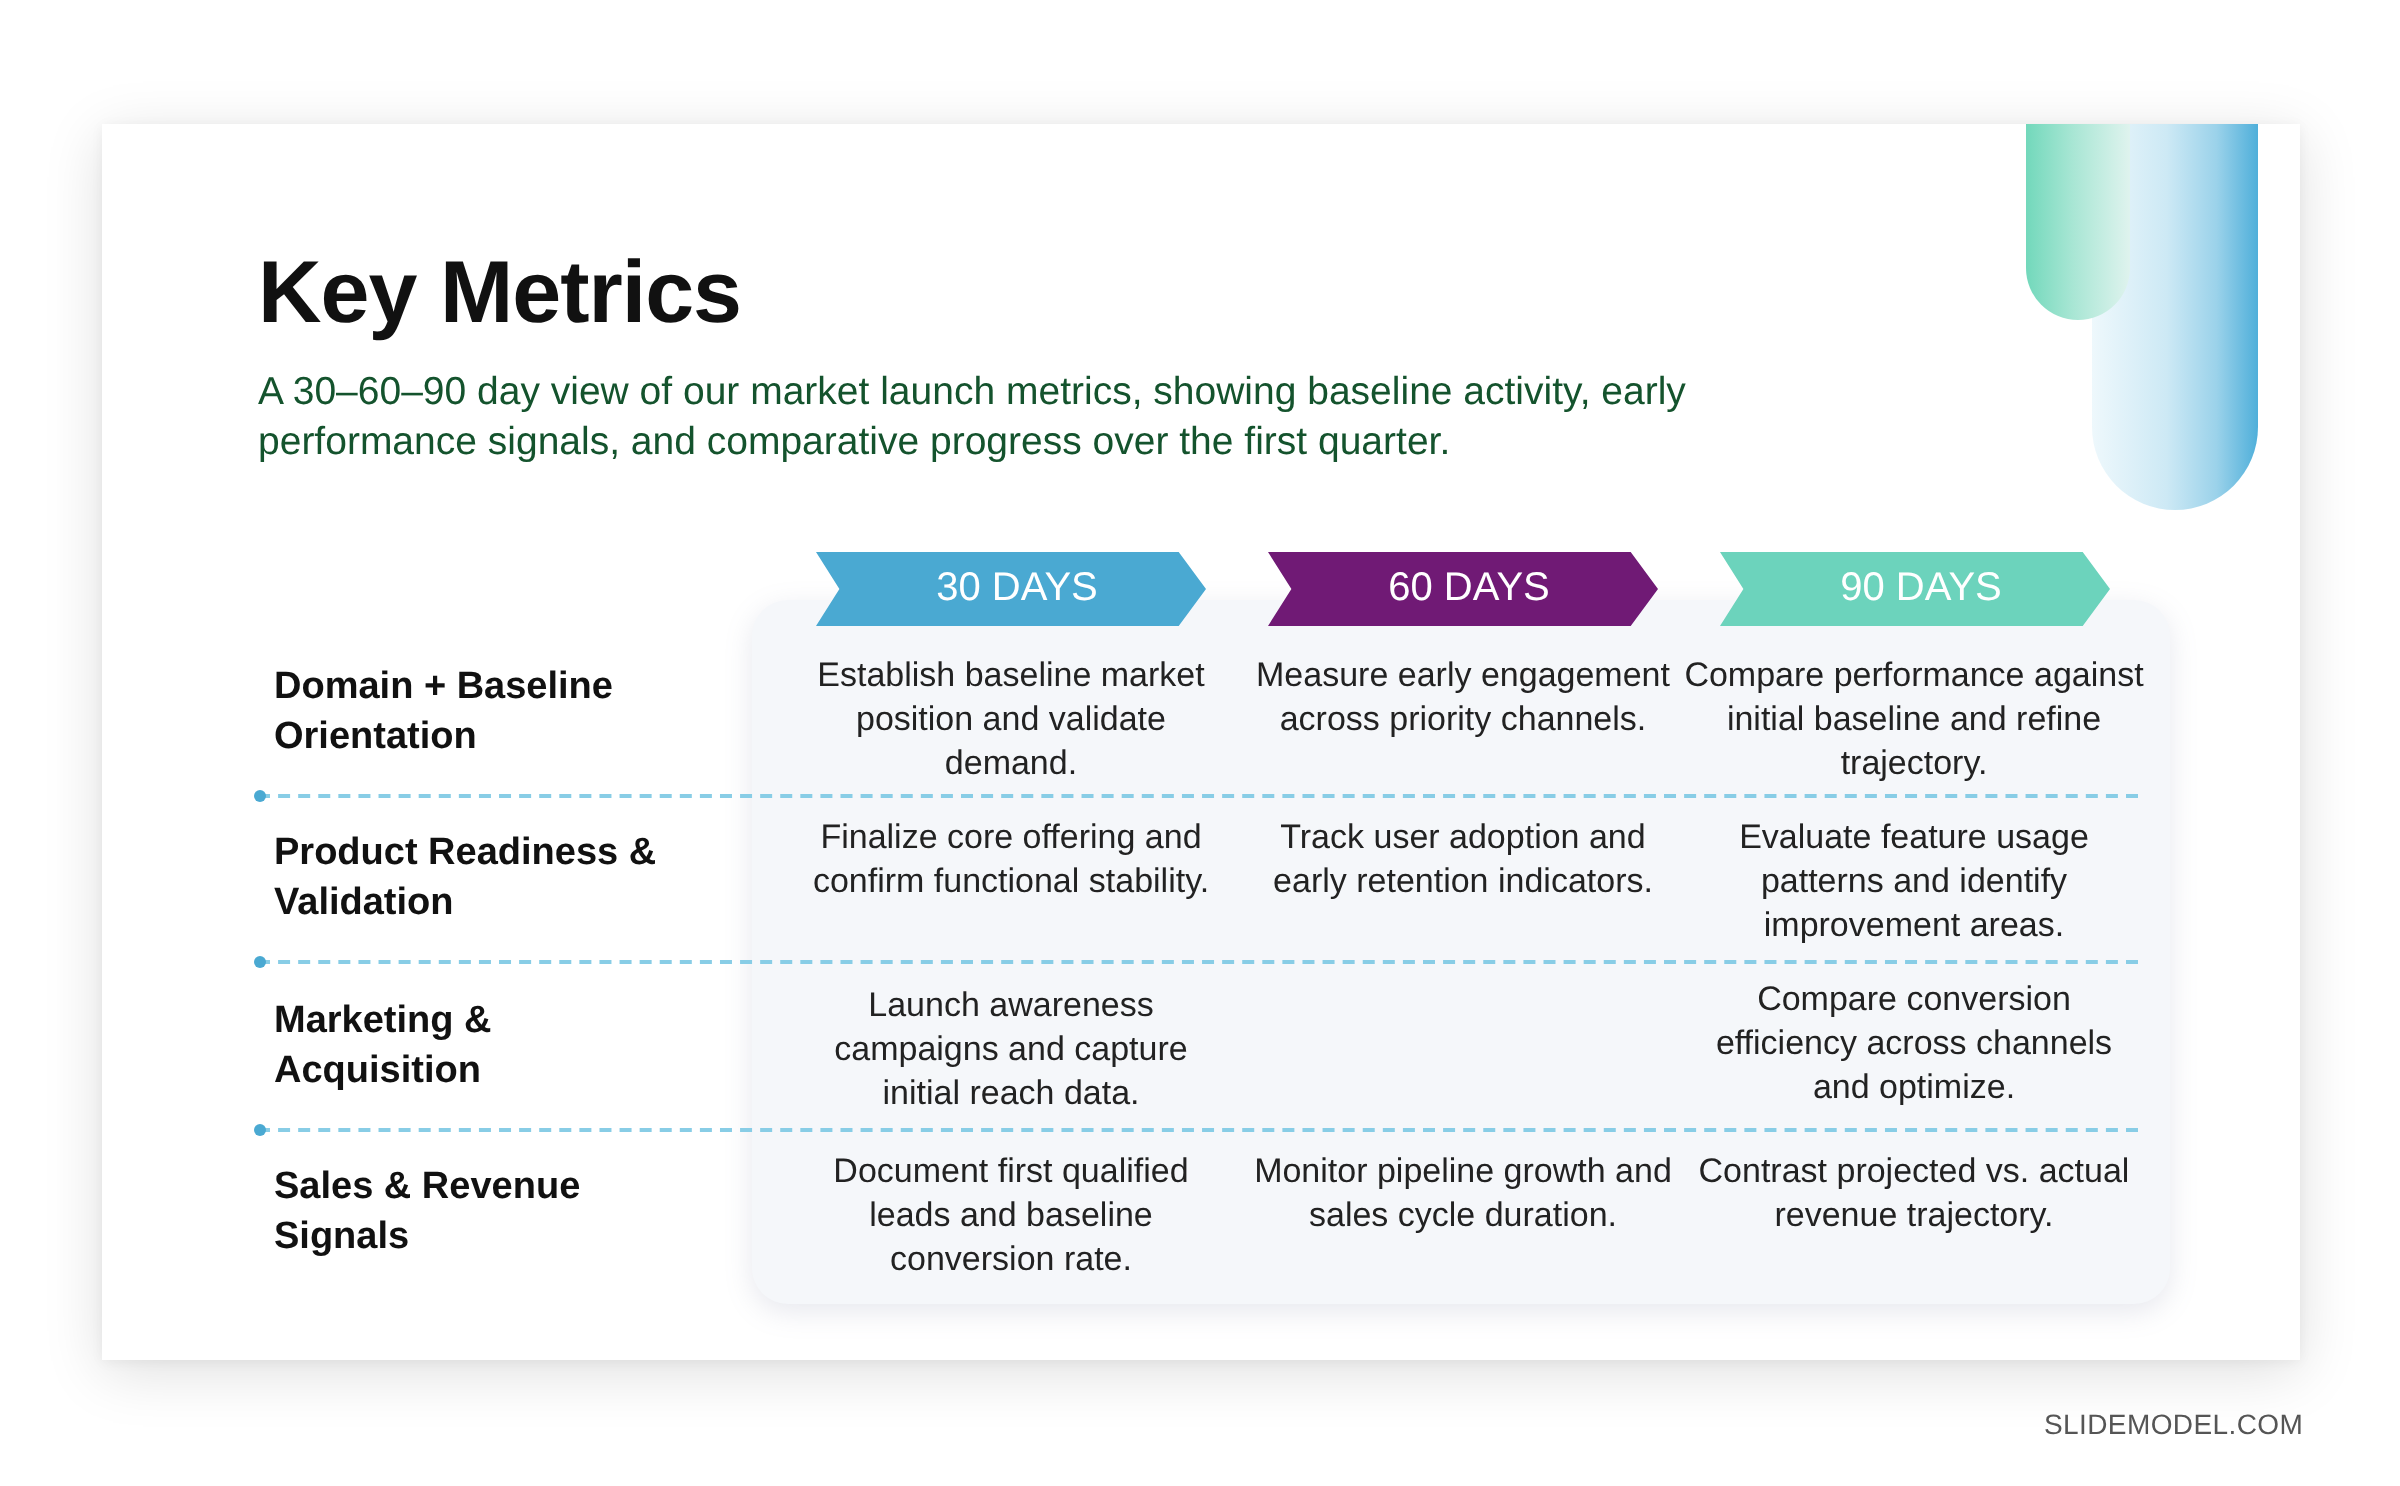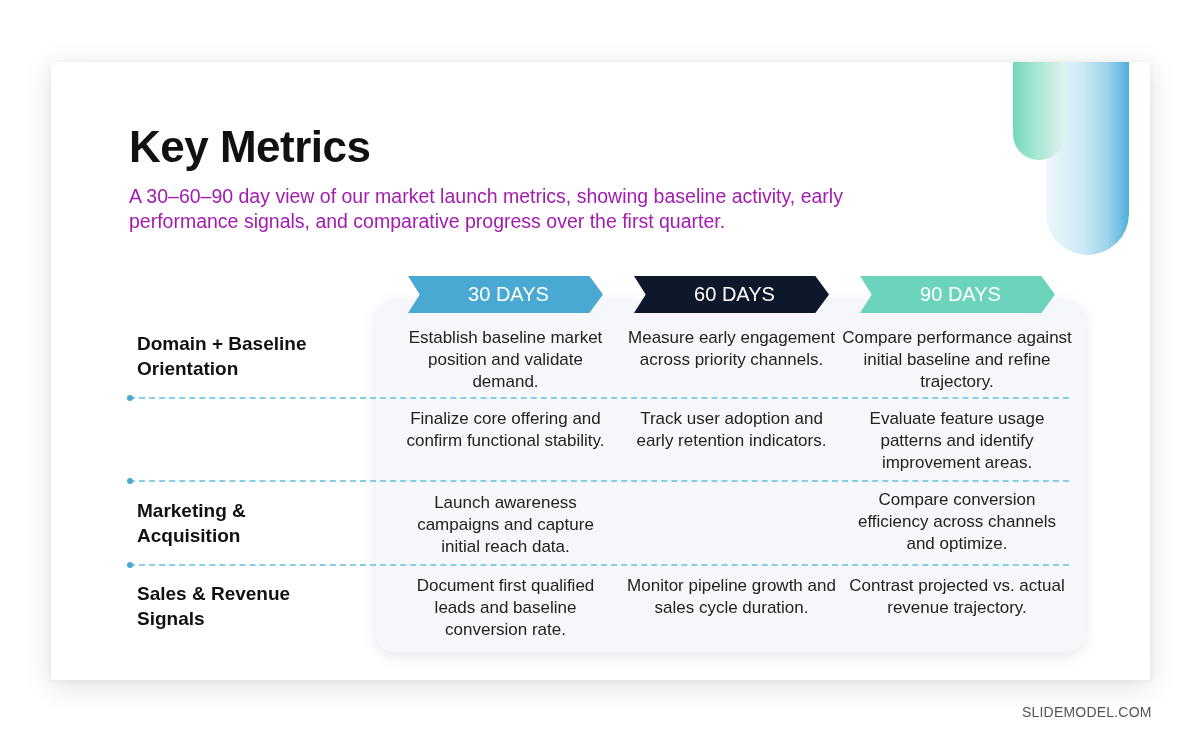--- a/index.html
+++ b/index.html
@@ -25,21 +25,21 @@
     background: linear-gradient(90deg, #eef8fc 0%, #cde9f5 45%, #9bd2ea 75%, #4fafda 100%);
   }
   .deco-green { z-index: 2; }
 
   .title {
     position: absolute; left: 78px; top: 60px;
     font-size: 44px; font-weight: 700; color: #111; letter-spacing: -0.5px;
   }
   .subtitle {
     position: absolute; left: 78px; top: 122px; width: 800px;
-    font-size: 19.5px; line-height: 25px; color: #a21caf;
+    font-size: 19.5px; line-height: 25px; color: #14532d;
   }
 
   .panel {
     position: absolute; left: 325px; top: 238px; width: 709px; height: 352px;
     background: #f5f7fa; border-radius: 18px;
     box-shadow: 0 4px 14px rgba(120,130,160,0.18);
   }
 
   .chev {
     position: absolute; top: 214px; width: 195px; height: 37px;
@@ -81,32 +81,33 @@
 <div class="slide">
   <div class="deco deco-blue"></div>
   <div class="deco deco-green"></div>
 
   <h1 class="title">Key Metrics</h1>
   <p class="subtitle">A 30–60–90 day view of our market launch metrics, showing baseline activity, early performance signals, and comparative progress over the first quarter.</p>
 
   <div class="panel"></div>
 
   <div class="chev" style="left:357px; background:#4aa9d2;">30 DAYS</div>
-  <div class="chev" style="left:583px; background:#0f172a;">60 DAYS</div>
+  <div class="chev" style="left:583px; background:#701a75;">60 DAYS</div>
   <div class="chev" style="left:809px; background:#6cd3bc;">90 DAYS</div>
 
   <div class="row-label" style="top:269px; width:210px;">Domain + Baseline Orientation</div>
   <div class="cell" style="left:347px; top:265px;">Establish baseline market position and validate demand.</div>
   <div class="cell" style="left:573px; top:265px;">Measure early engagement across priority channels.</div>
   <div class="cell" style="left:791px; top:265px; width:230px;">Compare performance against initial baseline and refine trajectory.</div>
 
   <div class="divider" style="top:335px;">
       <span class="divider-dot"></span>
     </div>
 
+  <div class="row-label" style="top:352px; width:195px;">Product Readiness &amp; Validation</div>
   <div class="cell" style="left:347px; top:346px;">Finalize core offering and confirm functional stability.</div>
   <div class="cell" style="left:573px; top:346px;text-align:center;">Track user adoption and early retention indicators.</div>
   <div class="cell" style="left:791px; top:346px; width:230px;">Evaluate feature usage patterns and identify improvement areas.</div>
 
   <div class="divider" style="top:418px;">
       <span class="divider-dot"></span>
     </div>
 
   <div class="row-label" style="top:436px; width:150px;">Marketing &amp; Acquisition</div>
   <div class="cell" style="left:347px; top:430px;">Launch awareness campaigns and capture initial reach data.</div>

